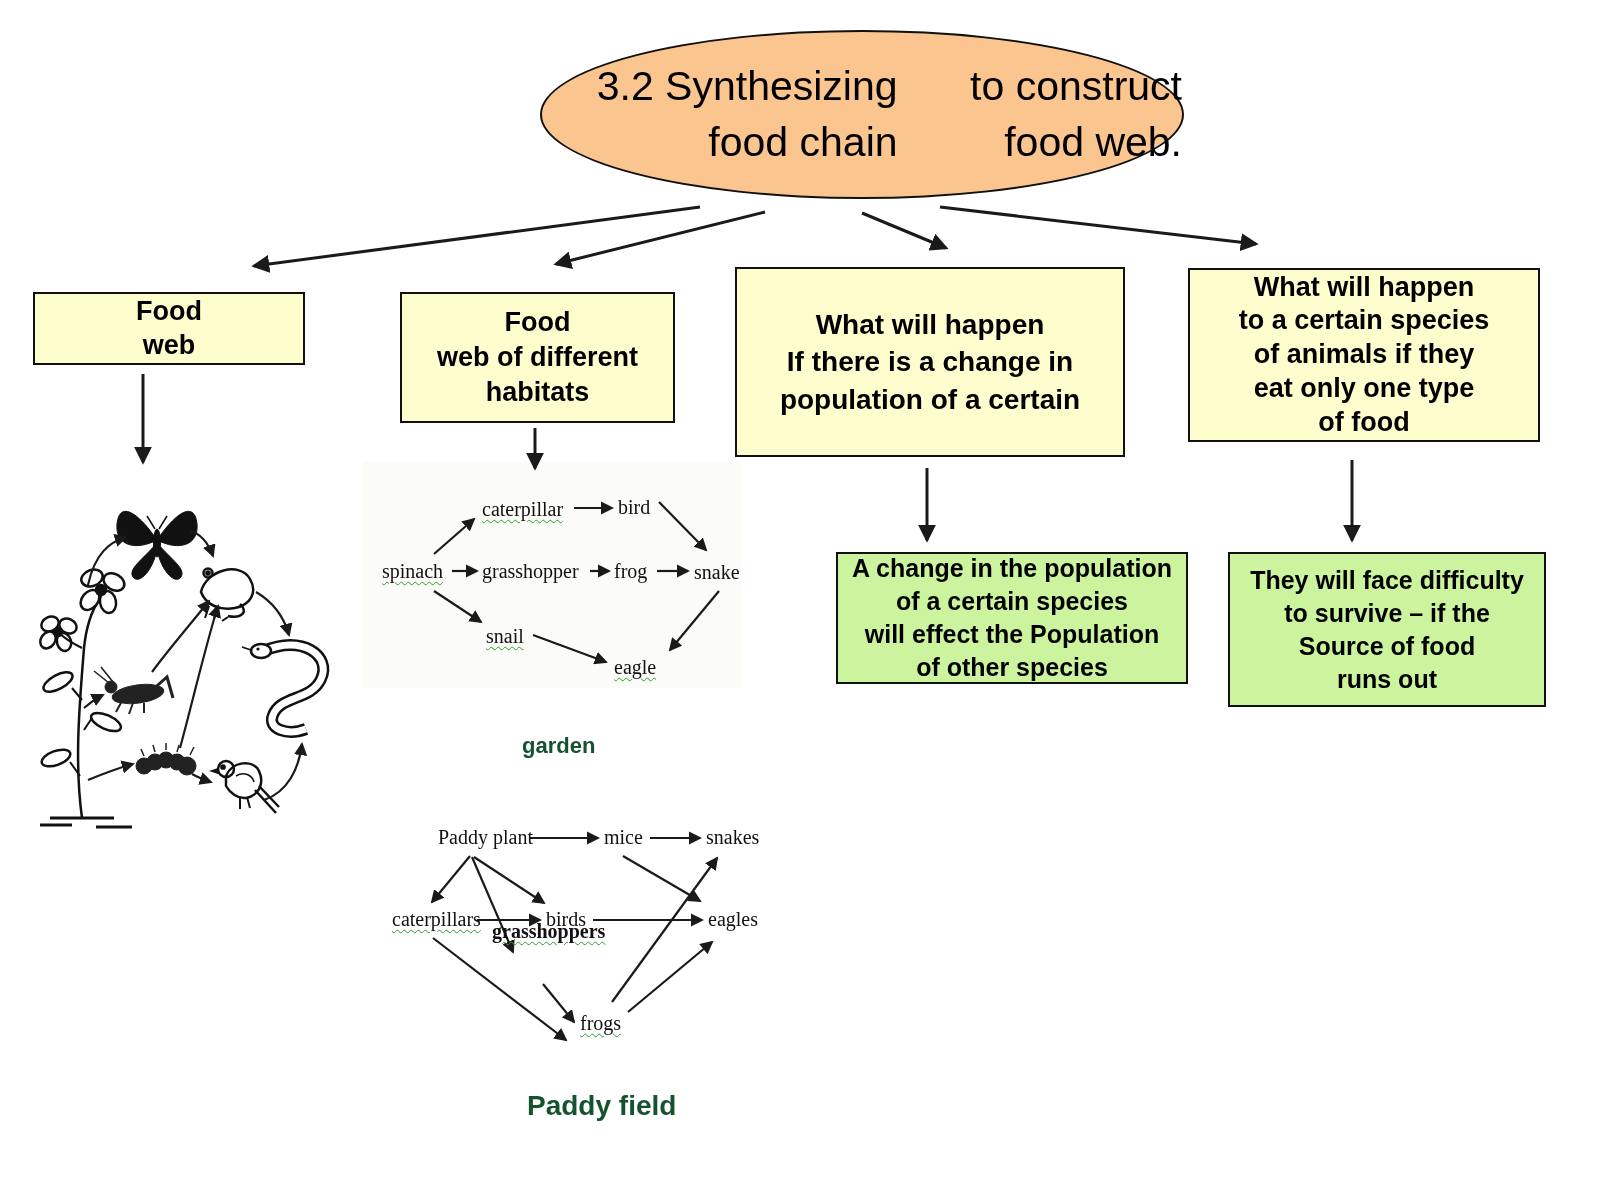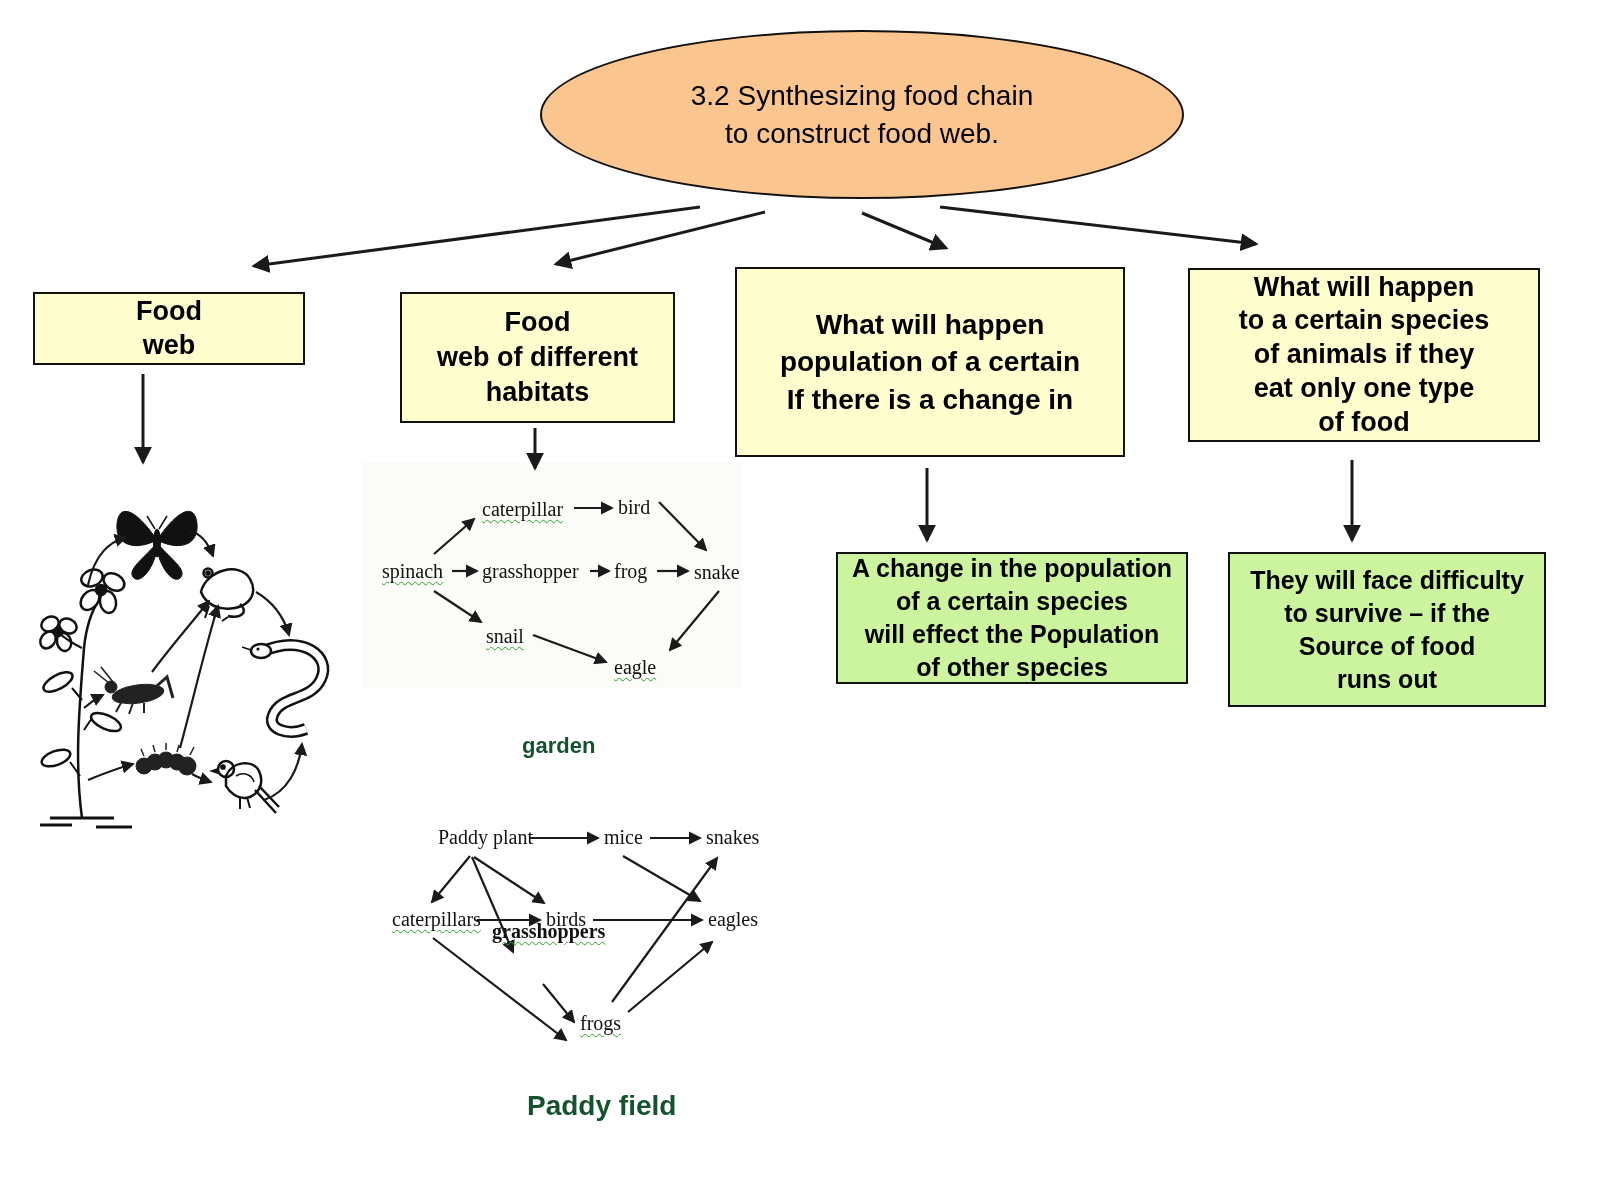--- a/index.html
+++ b/index.html
@@ -5,22 +5,22 @@
   html,body{margin:0;padding:0;background:#ffffff;}
   body{width:1600px;height:1200px;font-family:"Liberation Sans",sans-serif;}
   .slide{position:relative;width:1600px;height:1200px;background:#ffffff;overflow:hidden;}
   svg.overlay{position:absolute;left:0;top:0;width:1600px;height:1200px;pointer-events:none;}
   .line2{stroke:#1a1a1a;stroke-width:2.2;fill:none;}
   .line3{stroke:#1a1a1a;stroke-width:3;fill:none;}
   .art{stroke:#111;fill:none;}
 
   .ellipse{position:absolute;left:540px;top:30px;width:640px;height:165px;
     background:#FBC58F;border:2px solid #111;border-radius:50%;
-    display:flex;flex-direction:column;justify-content:center;align-items:center;
-    font-size:28px;line-height:1.35;color:#000;text-align:right;}
+    display:flex;justify-content:center;align-items:center;
+    font-size:41px;line-height:1.35;color:#000;text-align:right;}
 
   .box{position:absolute;border:2px solid #111;box-sizing:border-box;
     display:flex;flex-direction:column;justify-content:center;align-items:center;
     text-align:center;font-weight:bold;color:#000;}
   .topic{background:#FDFDCE;}
   .result{background:#CCF49E;}
   #box1{left:33px;top:292px;width:272px;height:73px;font-size:27px;line-height:1.25;}
   #box2{left:400px;top:292px;width:275px;height:131px;font-size:27px;line-height:1.3;}
   #box3{left:735px;top:267px;width:390px;height:190px;font-size:28px;line-height:1.33;}
   #box4{left:1188px;top:268px;width:352px;height:174px;font-size:27px;line-height:1.25;}
@@ -193,22 +193,22 @@
     <div>Food</div>
     <div>web</div>
   </div>
   <div id="box2" class="box topic">
     <div>Food</div>
     <div>web of different</div>
     <div>habitats</div>
   </div>
   <div id="box3" class="box topic">
     <div>What will happen</div>
+    <div>If there is a change in</div>
     <div>population of a certain</div>
-    <div>If there is a change in</div>
   </div>
   <div id="box4" class="box topic">
     <div>What will happen</div>
     <div>to a certain species</div>
     <div>of animals if they</div>
     <div>eat only one type</div>
     <div>of food</div>
   </div>
 
   <div id="resultA" class="box result">

